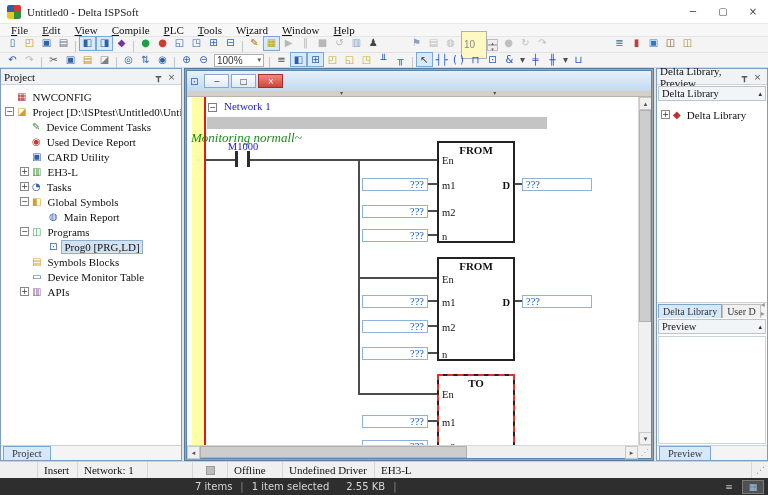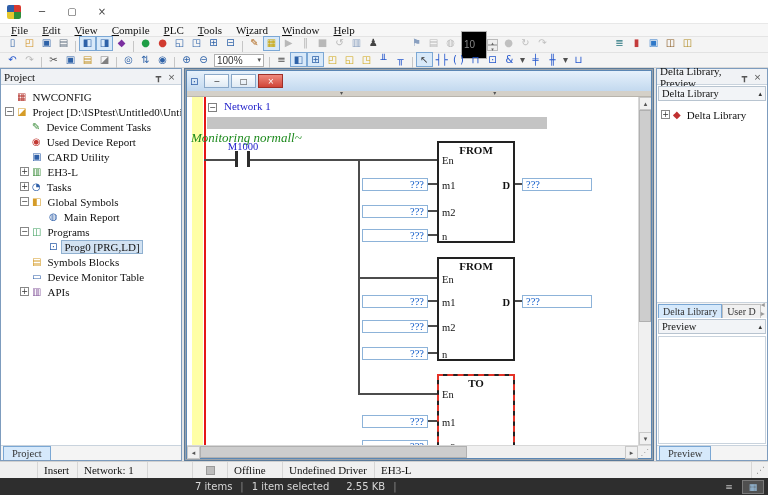--- a/index.html
+++ b/index.html
@@ -23,21 +23,21 @@
   .tb1 { height:16px; border-bottom:1px solid #e2e2e2; }
   .tb2 { height:15px; border-bottom:1px solid #d8d8d8; }
   .ti { width:17px; height:15px; display:inline-flex; align-items:center; justify-content:center; flex:none; }
   .ti b { font-family:"DejaVu Sans",sans-serif; font-weight:normal; font-size:10px; line-height:1; }
   .ti.sep { width:1px; height:11px; background:#c6c6c6; margin:0 3px; }
   .ti.gap { width:26px; }
   .ti.gapw { width:60px; }
   .ti.pressed { border:1px solid #7ba7d4; background:#d8e9f9; }
   .ti.dd { width:9px; }
   .tb-input { display:inline-flex; align-items:center; height:13px; margin:0 2px; }
-  .tb-input input { width:26px; height:28px; border:1px solid #b0b0b0; font-size:10px; padding:0 2px; font-family:"Liberation Sans",sans-serif; color:#888; background:#000000; }
+  .tb-input input { width:26px; height:28px; border:1px solid #b0b0b0; font-size:10px; padding:0 2px; font-family:"Liberation Sans",sans-serif; color:#888; background:#fef9c3; }
   .spin { display:inline-flex; flex-direction:column; width:11px; }
   .spin span { height:6px; font-size:5px; line-height:6px; text-align:center; color:#666; border:1px solid #bbb; background:#eee; font-family:"DejaVu Sans",sans-serif; }
   .zoombox { display:inline-flex; align-items:center; height:13px; width:50px; border:1px solid #b0b0b0; background:#fff; margin:0 2px; padding:0 2px; font-size:10px; font-family:"Liberation Sans",sans-serif; color:#333; }
   .zoombox .zv { flex:1; }
   .zoombox .za { font-size:7px; color:#555; font-family:"DejaVu Sans",sans-serif; }
 
   
   .main { height:393px; display:flex; background:#d4d0c8; }
   .vsplit { width:2px; background:#e4e4e4; }
 
@@ -132,20 +132,21 @@
   .ex-kb { margin-left:17px; }
   .ex-right { margin-left:auto; display:flex; padding-right:4px; }
   .ex-btn { width:22px; height:14px; display:flex; align-items:center; justify-content:center; font-size:9px; color:#bbb; margin-left:2px; }
   .ex-btn.active { background:#505050; border:1px solid #7a7a7a; color:#9ec7e8; }
 </style>
 </head>
 <body>
 
 <div class="titlebar">
   <span class="app-logo"></span>
+  <span class="title-text">Untitled0 - Delta ISPSoft</span>
   <span class="winbtn">─</span>
   <span class="winbtn">▢</span>
   <span class="winbtn">×</span>
 </div>
 
 <div class="menubar">
 
 <span class="menu-item"><u>F</u>ile</span>
     <span class="menu-item"><u>E</u>dit</span>
     <span class="menu-item"><u>V</u>iew</span>

